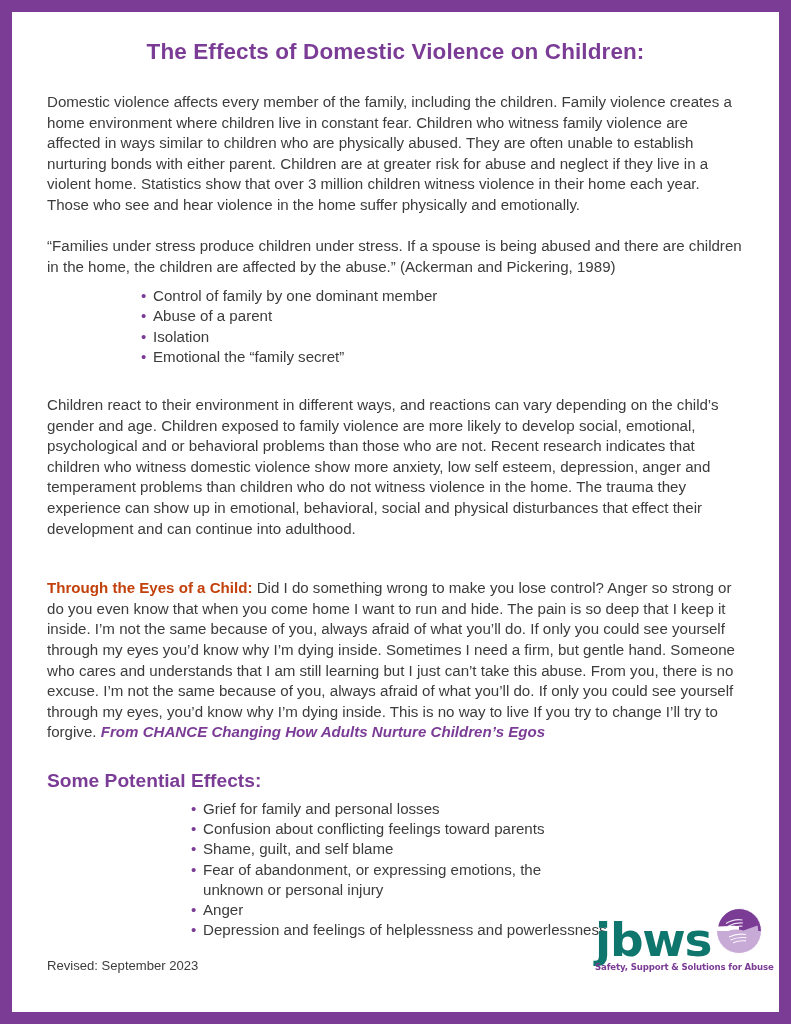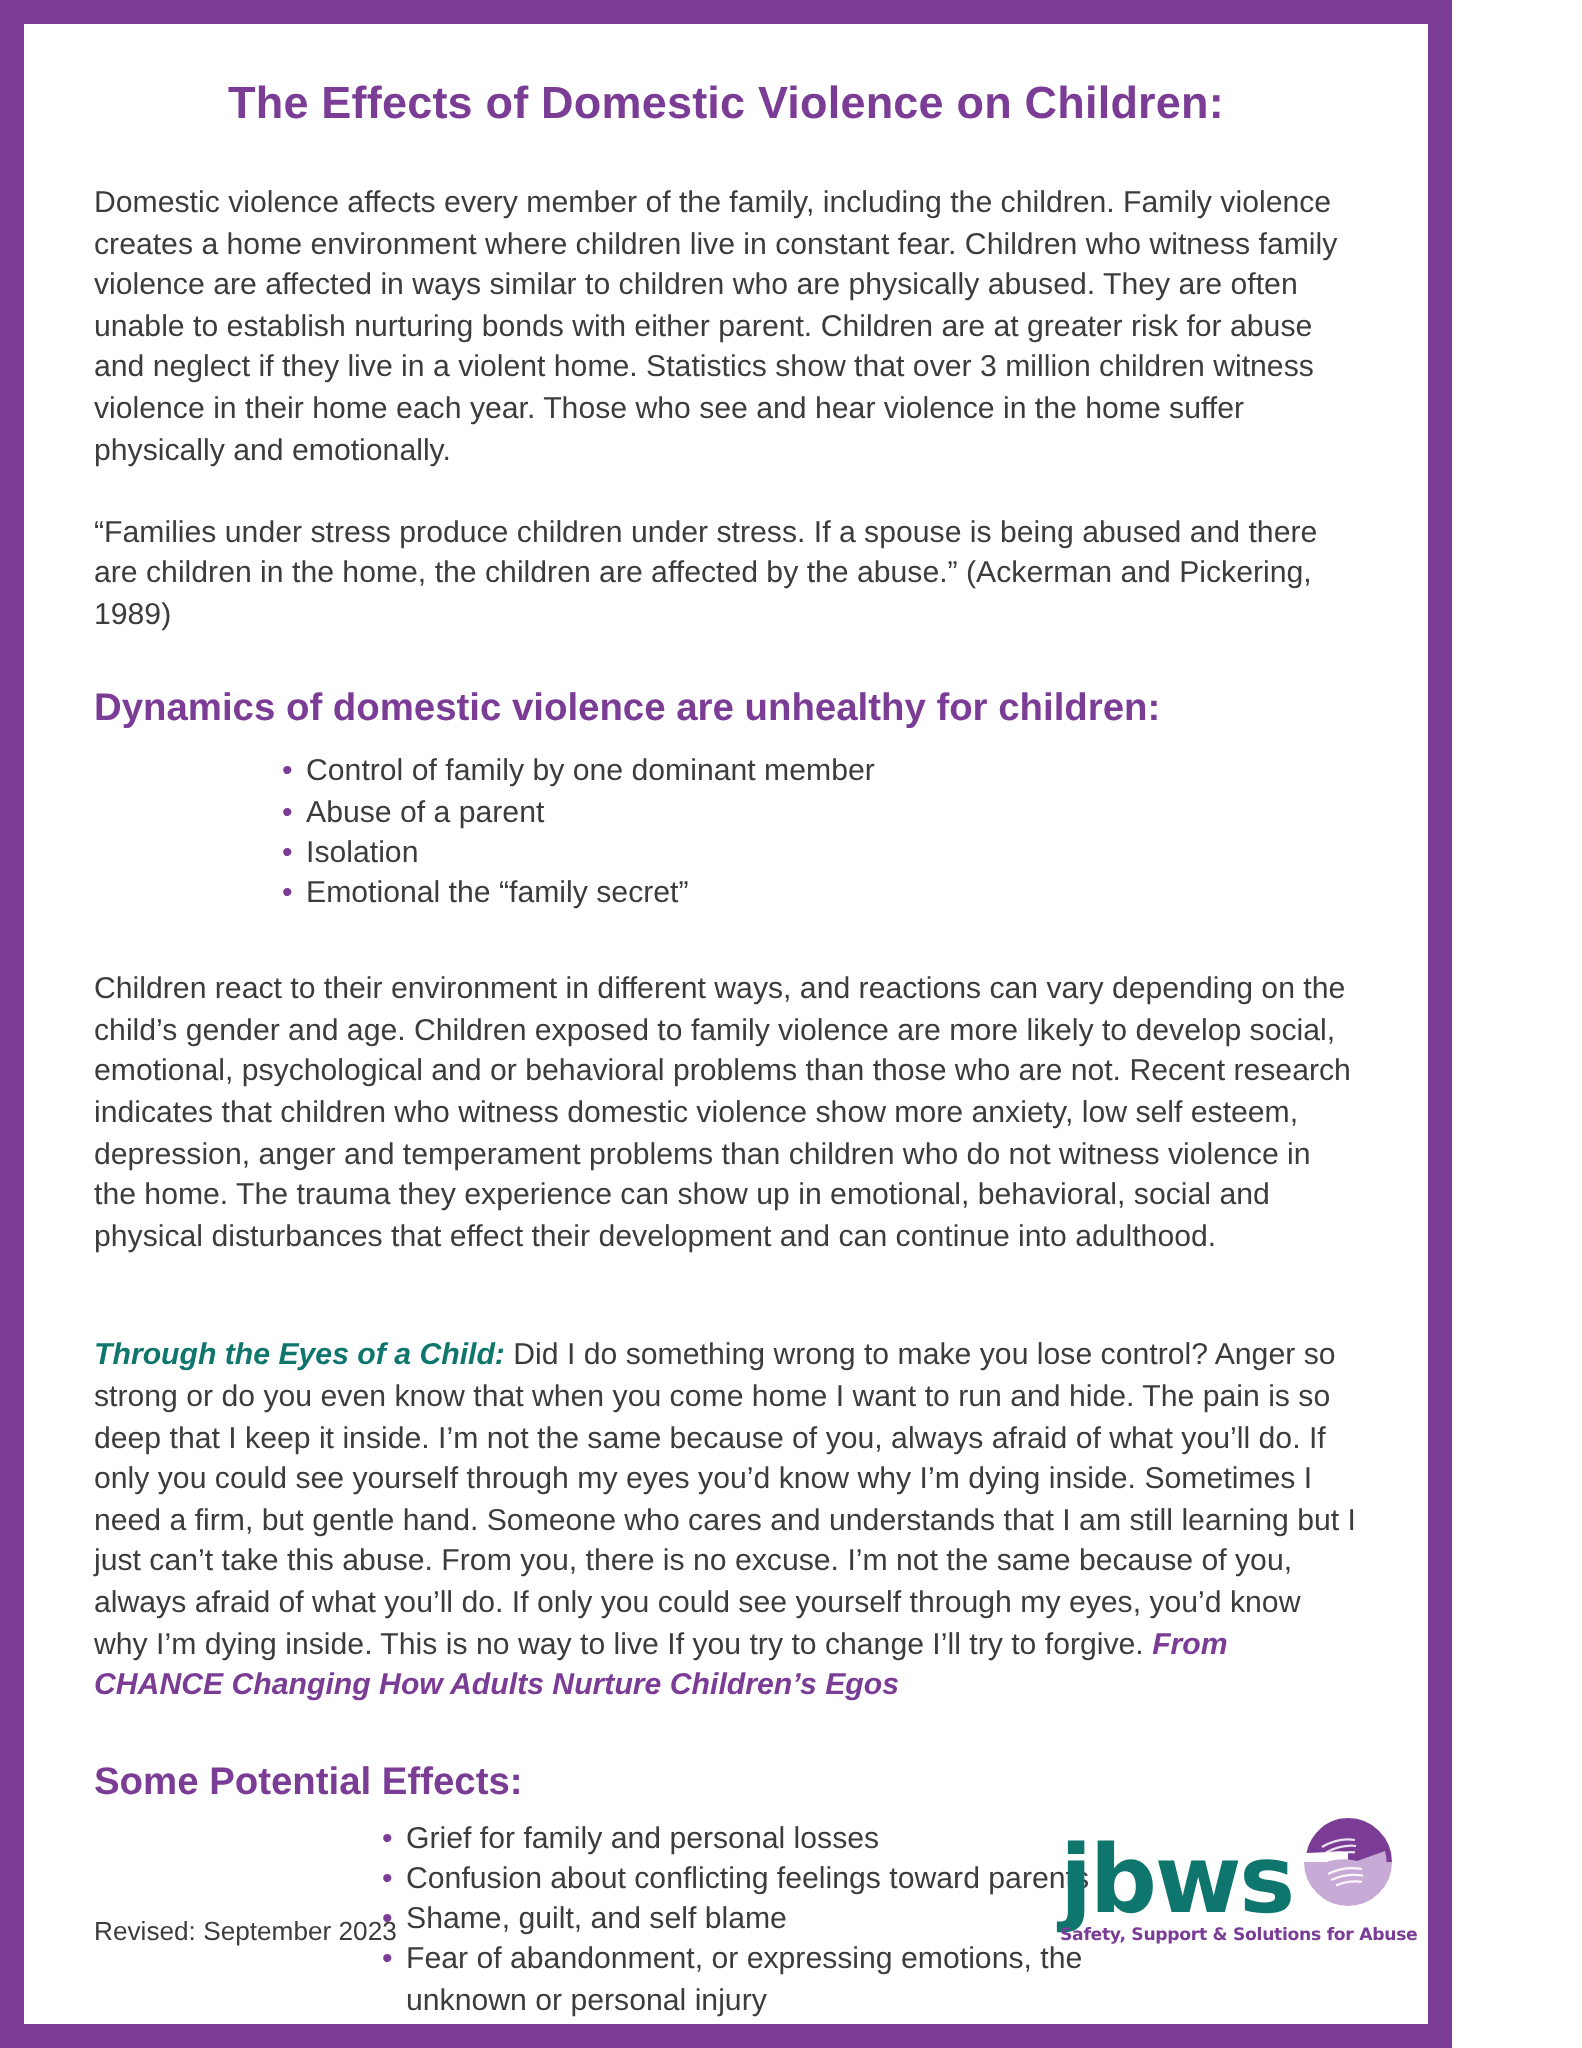--- a/index.html
+++ b/index.html
@@ -5,21 +5,21 @@
   html, body {
     margin: 0;
     padding: 0;
     background: #ffffff;
   }
   body {
     font-family: "Liberation Sans", sans-serif;
   }
   .page {
     position: relative;
-    width: 726px;
+    width: 791px;
     height: 1024px;
     box-sizing: border-box;
     background: #ffffff;
     border: 12px solid #7B3C96;
     overflow: hidden;
   }
   .page-inner {
     position: relative;
     width: 100%;
     height: 100%;
@@ -74,23 +74,22 @@
     position: absolute;
     left: 0;
     top: 0;
     color: #7B3C96;
     font-size: 15.1px;
     line-height: 20.2px;
   }
   .para-react { margin-top: 28px; }
   .para-eyes { margin-top: 39px; }
   .lead-in {
-    color: #0f766e;
-    font-weight: bold;
-    font-style: italic;
+    color: #c2410c;
+    font-weight: bold;
   }
   .attribution {
     color: #7B3C96;
     font-weight: bold;
     font-style: italic;
   }
   .sub-heading {
     color: #7B3C96;
     font-size: 17px;
     font-weight: bold;
@@ -145,21 +144,20 @@
 
 <div class="page">
   <div class="page-inner">
 
     <h1 class="doc-title">The Effects of Domestic Violence on Children:</h1>
 
     <p class="body-para para-intro">Domestic violence affects every member of the family, including the children. Family violence creates a home environment where children live in constant fear. Children who witness family violence are affected in ways similar to children who are physically abused. They are often unable to establish nurturing bonds with either parent. Children are at greater risk for abuse and neglect if they live in a violent home. Statistics show that over 3 million children witness violence in their home each year. Those who see and hear violence in the home suffer physically and emotionally.</p>
 
     <p class="body-para para-quote">“Families under stress produce children under stress. If a spouse is being abused and there are children in the home, the children are affected by the abuse.” (Ackerman and Pickering, 1989)</p>
 
-    <h2 class="section-heading heading-dynamics">Dynamics of domestic violence are unhealthy for children:</h2>
 
     <ul class="bullet-list indent-1">
       <li>Control of family by one dominant member</li>
       <li>Abuse of a parent</li>
       <li>Isolation</li>
       <li>Emotional the “family secret”</li>
     </ul>
 
     <p class="body-para para-react">Children react to their environment in different ways, and reactions can vary depending on the child’s gender and age. Children exposed to family violence are more likely to develop social, emotional, psychological and or behavioral problems than those who are not. Recent research indicates that children who witness domestic violence show more anxiety, low self esteem, depression, anger and temperament problems than children who do not witness violence in the home. The trauma they experience can show up in emotional, behavioral, social and physical disturbances that effect their development and can continue into adulthood.</p>
 

